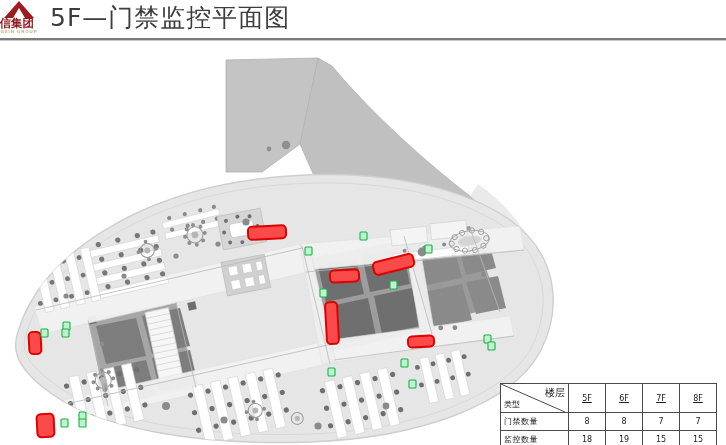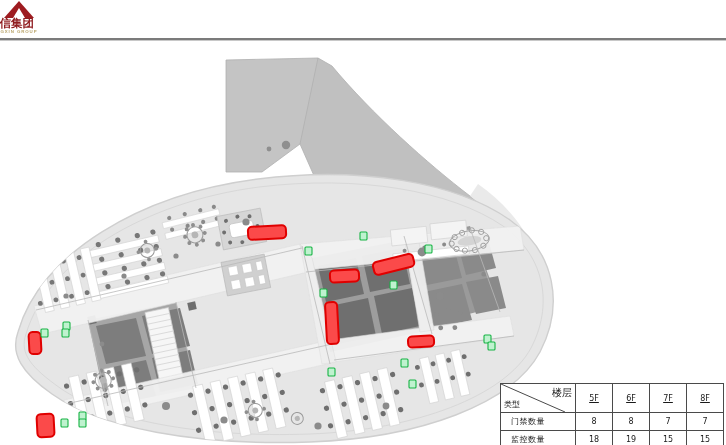--- a/index.html
+++ b/index.html
@@ -68,37 +68,38 @@
   #statsTable .corner .diag{
     position:absolute;left:0;top:0;width:64px;height:28px;
   }
   #statsTable .corner .colhdr{
     position:absolute;right:3px;top:2px;font-size:10px;color:#1a1a1a;
   }
   #statsTable .corner .rowhdr{
     position:absolute;left:3px;bottom:2px;font-size:8px;color:#1a1a1a;
   }
   #statsTable .rowlabel{
-    width:64px;text-align:left;padding-left:10px;letter-spacing:0.5px;
+    width:64px;text-align:left;padding-left:3px;letter-spacing:0.5px;
   }
   #statsTable .datacol{width:36px;text-decoration:underline;}
 </style>
 </head>
 <body>
 
 <div id="slide">
 
   <div id="header">
 
     <div id="logo">
       <div class="mark"></div>
       <div class="cn">融信集团</div>
       <div class="en">RONGXIN GROUP</div>
     </div>
 
+    <div id="title">5F—门禁监控平面图</div>
 
     <div id="headerRule"></div>
     <div id="headerRule2"></div>
   </div>
 
   <div id="plan">
     <svg id="planSvg" width="726" height="401" viewBox="0 0 726 401">
       <defs>
 
         <pattern id="hatch" width="5" height="5" patternUnits="userSpaceOnUse" patternTransform="rotate(-18)">

